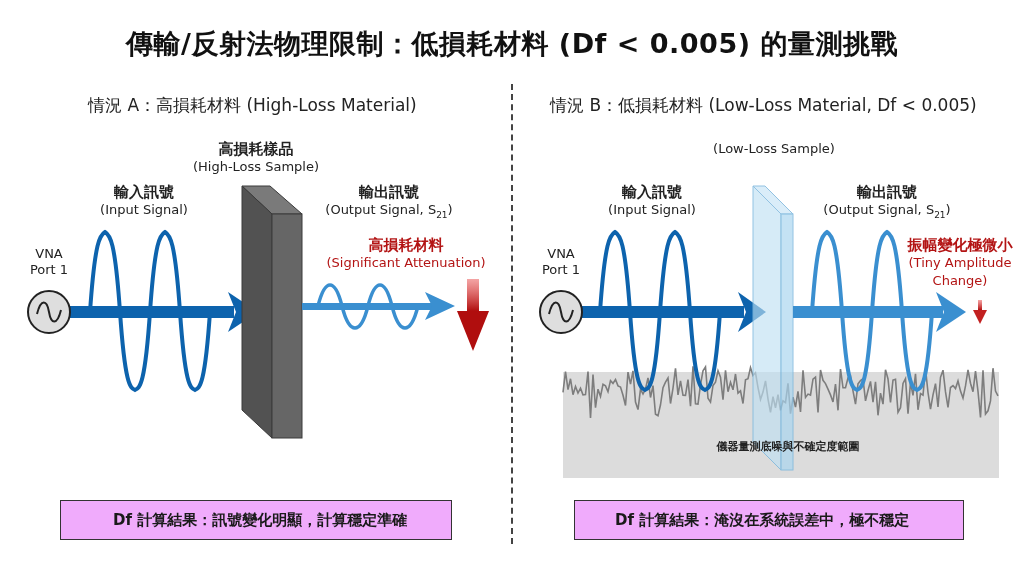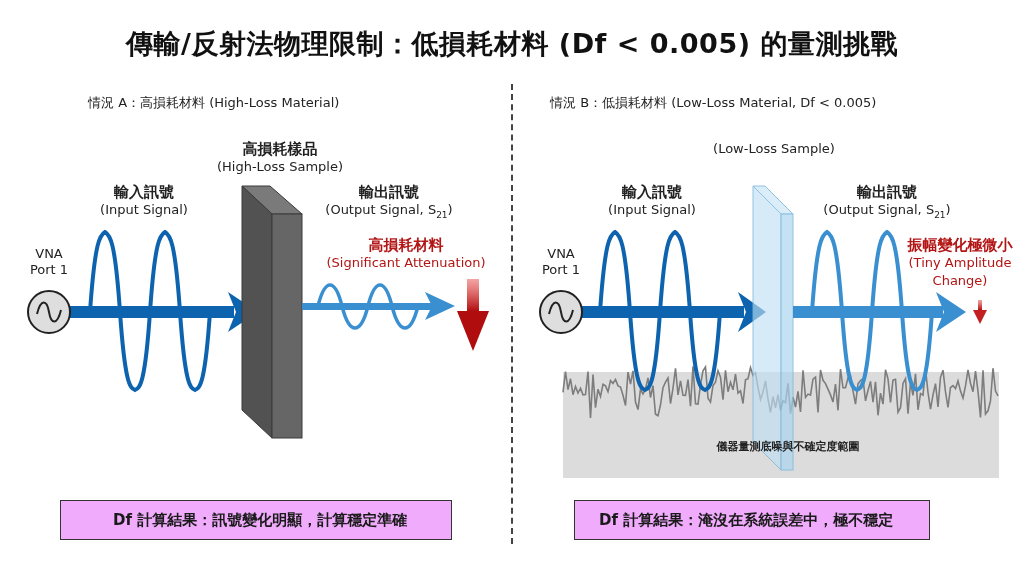--- a/index.html
+++ b/index.html
@@ -9,21 +9,21 @@
       font-family: "DejaVu Sans", "Liberation Sans", sans-serif;
       color: #1a1a1a;
       position: relative;
     }
     .abs { position: absolute; }
     .title {
       left: 0; top: 26px; width: 1024px; text-align: center;
       font-size: 27px; font-weight: bold; letter-spacing: 0.5px; color: #111;
     }
     .panel-title {
-      font-size: 13px; color: #222; white-space: nowrap;
+      font-size: 17px; color: #222; white-space: nowrap;
     }
     .divider {
       left: 511px; top: 84px; width: 0; height: 460px;
       border-left: 2px dashed #444;
     }
     .lbl { text-align: center; line-height: 18px; white-space: nowrap; }
     .lbl .zh { font-size: 15px; font-weight: bold; color: #222; }
     .lbl .en { font-size: 13px; color: #222; }
     .red .zh { color: #b31414; font-size: 15px; }
     .red .en { color: #b31414; font-size: 13px; }
@@ -110,21 +110,21 @@
     <polyline points="72,522 82,532 102,510" fill="none" stroke="#2e9b47" stroke-width="6" stroke-linecap="round" stroke-linejoin="round"></polyline>
   </g>
   <g>
     <line x1="588" y1="510" x2="606" y2="530" stroke="#c8231f" stroke-width="6" stroke-linecap="round"></line>
     <line x1="606" y1="510" x2="588" y2="530" stroke="#c8231f" stroke-width="6" stroke-linecap="round"></line>
   </g>
 </svg>
 
 <div class="abs panel-title" style="left:88px; top:94px;">情況 A：高損耗材料 (High-Loss Material)</div>
 
-<div class="abs lbl" style="left:200px; top:140px; width:160px;">
+<div class="abs lbl" style="left:176px; top:140px; width:160px;">
   <div class="zh">高損耗樣品</div>
   <div class="en">(High-Loss Sample)</div>
 </div>
 
 <div class="abs lbl" style="left:74px; top:183px; width:140px;">
   <div class="zh">輸入訊號</div>
   <div class="en">(Input Signal)</div>
 </div>
 
 <div class="abs lbl" style="left:314px; top:183px; width:150px;">
@@ -170,15 +170,15 @@
 <div class="abs lbl red" style="left:900px; top:236px; width:120px;">
   <div class="zh">振幅變化極微小</div>
   <div class="en">(Tiny Amplitude</div>
   <div class="en">Change)</div>
 </div>
 
 <div class="abs noise-label" style="left:563px; top:438px; width:436px;">
   <div class="zh">儀器量測底噪與不確定度範圍</div>
 </div>
 
-<div class="abs result-box" style="left:574px; top:500px; width:356px; padding-left:24px;">
+<div class="abs result-box" style="left:574px; top:500px; width:390px; padding-left:40px;">
   <span>Df 計算結果：淹沒在系統誤差中，極不穩定</span>
 </div>
 
 </body></html>

